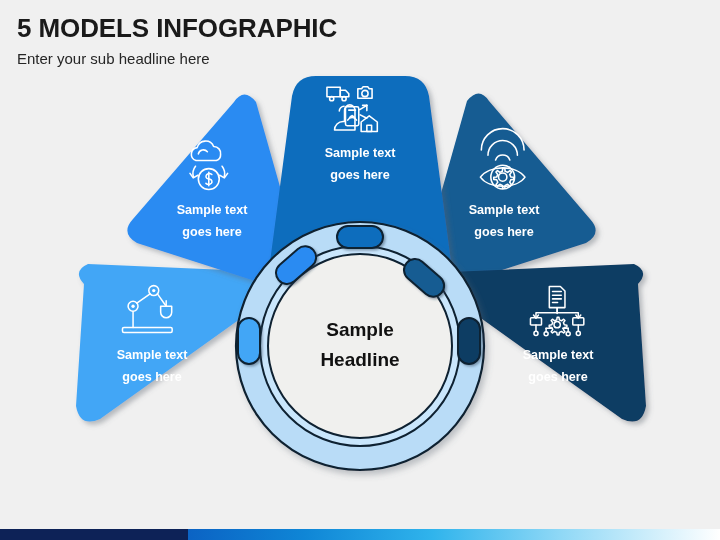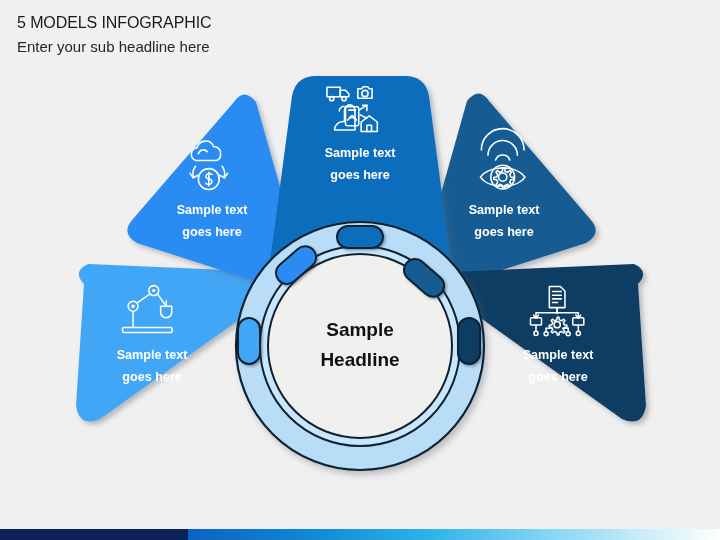--- a/index.html
+++ b/index.html
@@ -22,22 +22,22 @@
     height: 540px;
     background: #f0f0f0;
   }
   #header {
     position: absolute;
     left: 17px;
     top: 14px;
     width: 500px;
   }
   #title {
-    font-size: 16px;
-    font-weight: normal;
+    font-size: 26px;
+    font-weight: bold;
     color: #1a1a1a;
     letter-spacing: -0.1px;
     line-height: 1.15;
     margin: 0;
     white-space: nowrap;
   }
   #subtitle {
     font-size: 15px;
     font-weight: normal;
     color: #262626;

